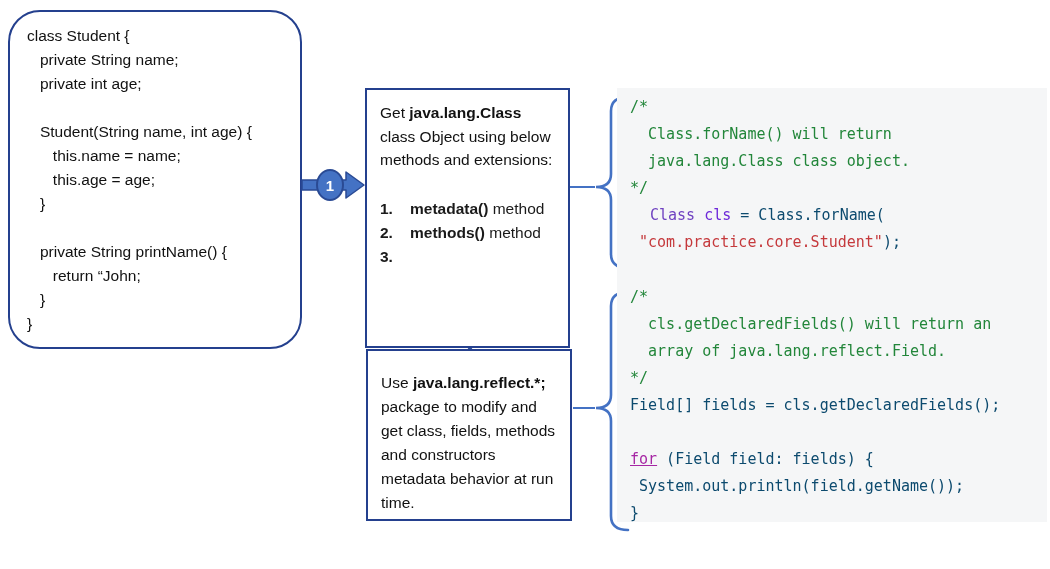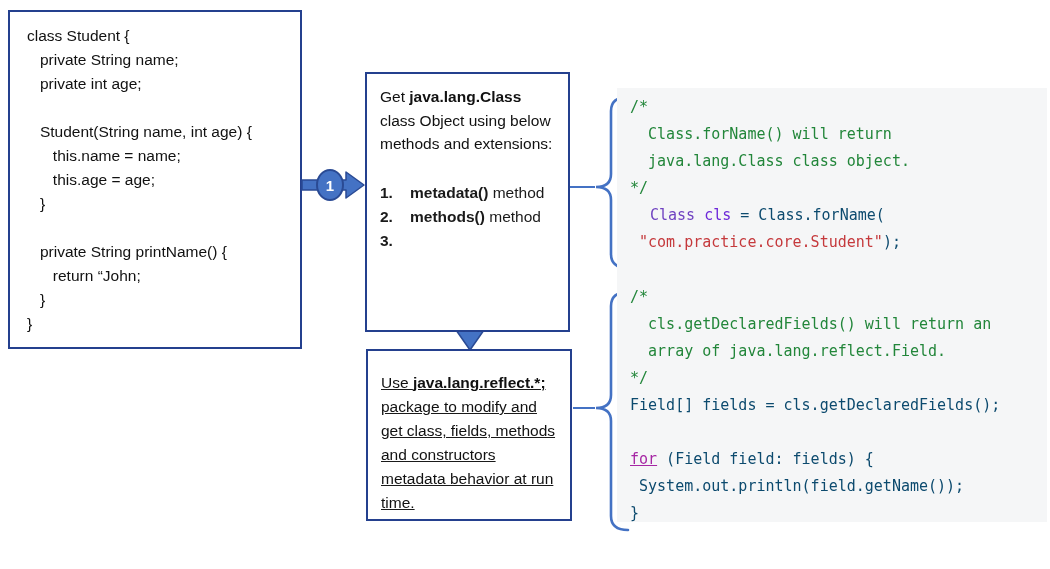--- a/index.html
+++ b/index.html
@@ -4,27 +4,27 @@
 <style>
   html,body{margin:0;padding:0;background:#ffffff;}
   #canvas{
     position:relative;width:1050px;height:569px;background:#ffffff;
     font-family:"Liberation Sans",sans-serif;overflow:hidden;
   }
   .box{
     position:absolute;background:#ffffff;border:2px solid #24408e;
     box-sizing:border-box;color:#1a1a1a;
   }
-  #student-box{left:8px;top:10px;width:294px;height:339px;}
+  #student-box{left:8px;top:10px;width:294px;height:339px;border-radius:32px;}
   #student-box pre{
     margin:0;padding:12px 0 0 17px;font-family:"Liberation Sans",sans-serif;
     font-size:15.5px;line-height:24px;color:#111111;white-space:pre;
   }
-  #getclass-box{left:365px;top:72px;width:205px;height:260px;padding:11px 10px 0 13px;}
-  #reflect-box{left:366px;top:349px;width:206px;height:172px;padding:20px 10px 16px 13px;text-decoration:underline;}
+  #getclass-box{left:365px;top:88px;width:205px;height:260px;padding:11px 10px 0 13px;}
+  #reflect-box{left:366px;top:349px;width:206px;height:172px;padding:20px 10px 16px 13px;}
   .boxtext{font-size:15.5px;line-height:23.5px;color:#111111;}
   #reflect-box .boxtext{line-height:24px;}
   .b{font-weight:bold;}
   .numlist{margin-top:25px;}
   .numitem{display:flex;font-size:15.5px;line-height:24px;}
   .numitem .num{width:30px;font-weight:bold;flex:0 0 auto;}
   #code-panel{
     position:absolute;left:617px;top:88px;width:430px;height:434px;
     background:#f5f6f7;
   }

